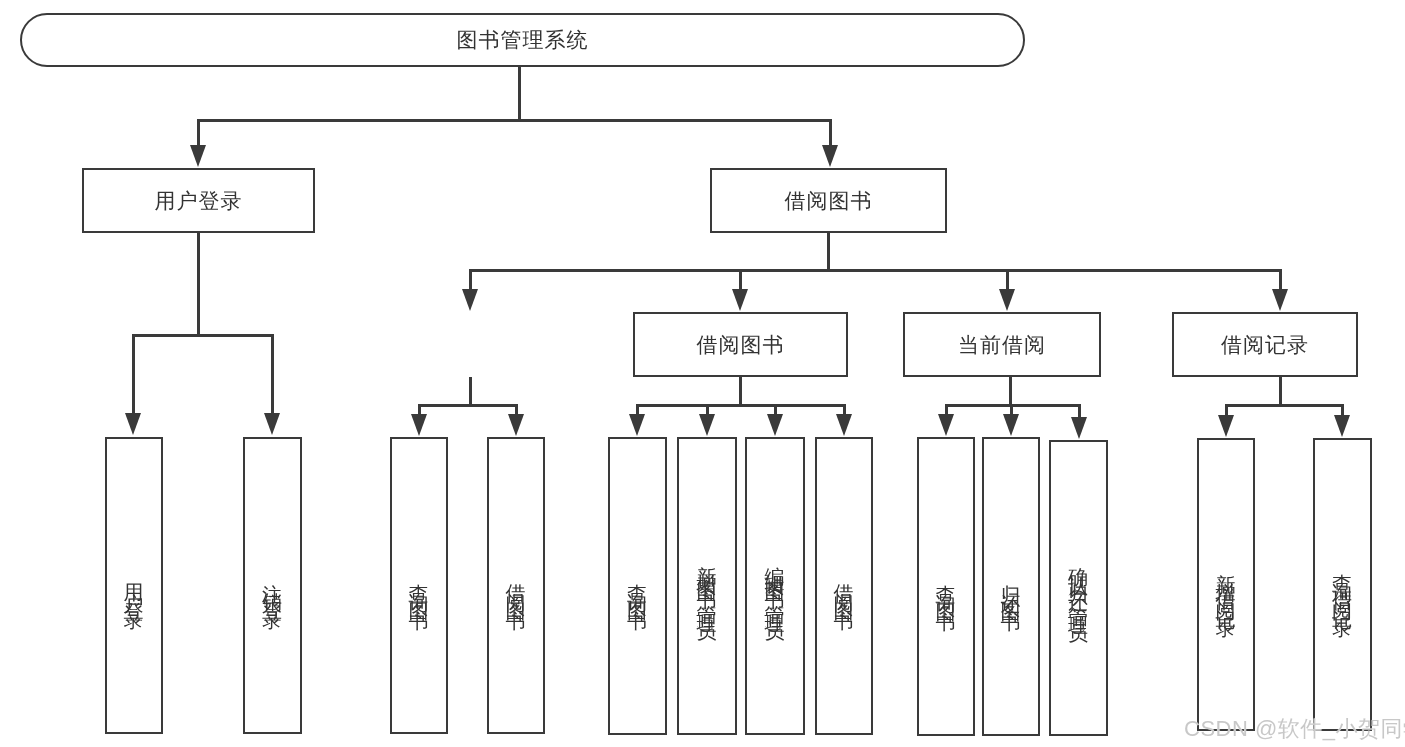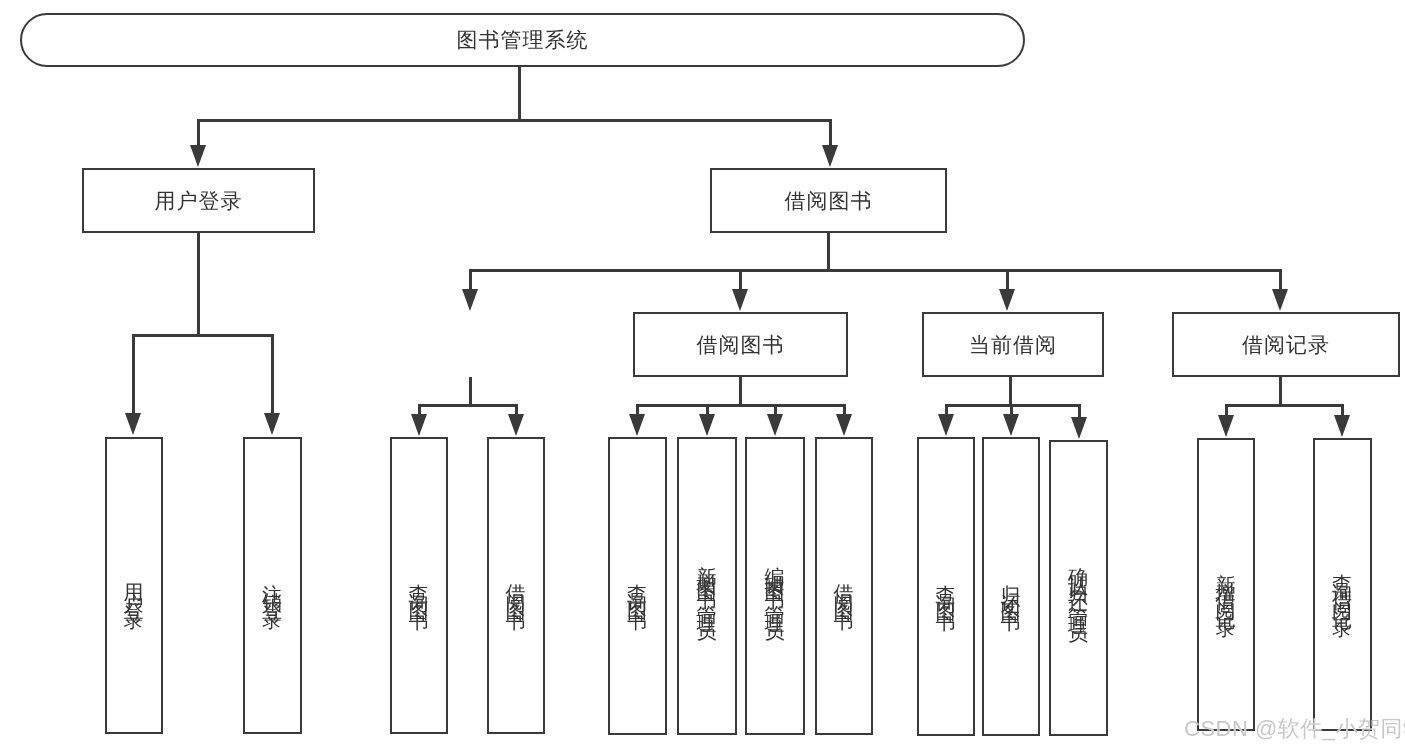--- a/index.html
+++ b/index.html
@@ -40,23 +40,23 @@
 
   <div class="node hnode" style="left:20px;top:13px;width:1005px;height:54px;border-radius:27px;">图书管理系统</div>
 
   <div class="node hnode" style="left:82px;top:168px;width:233px;height:65px;">用户登录</div>
 
   <div class="node hnode" style="left:710px;top:168px;width:237px;height:65px;">借阅图书</div>
 
 
   <div class="node hnode" style="left:633px;top:312px;width:215px;height:65px;">借阅图书</div>
 
-  <div class="node hnode" style="left:922px;top:312px;width:182px;height:65px;">当前借阅</div>
+  <div class="node hnode" style="left:903px;top:312px;width:198px;height:65px;">当前借阅</div>
 
-  <div class="node hnode" style="left:1172px;top:312px;width:228px;height:65px;">借阅记录</div>
+  <div class="node hnode" style="left:1172px;top:312px;width:186px;height:65px;">借阅记录</div>
 
   <div class="node vnode" style="left:105px;top:437px;width:58px;height:297px;">用户登录</div>
 
   <div class="node vnode" style="left:243px;top:437px;width:59px;height:297px;">注销登录</div>
 
   <div class="node vnode" style="left:390px;top:437px;width:58px;height:297px;">查询图书</div>
 
   <div class="node vnode" style="left:487px;top:437px;width:58px;height:297px;">借阅图书</div>
 
   <div class="node vnode" style="left:608px;top:437px;width:59px;height:298px;">查询图书</div>

